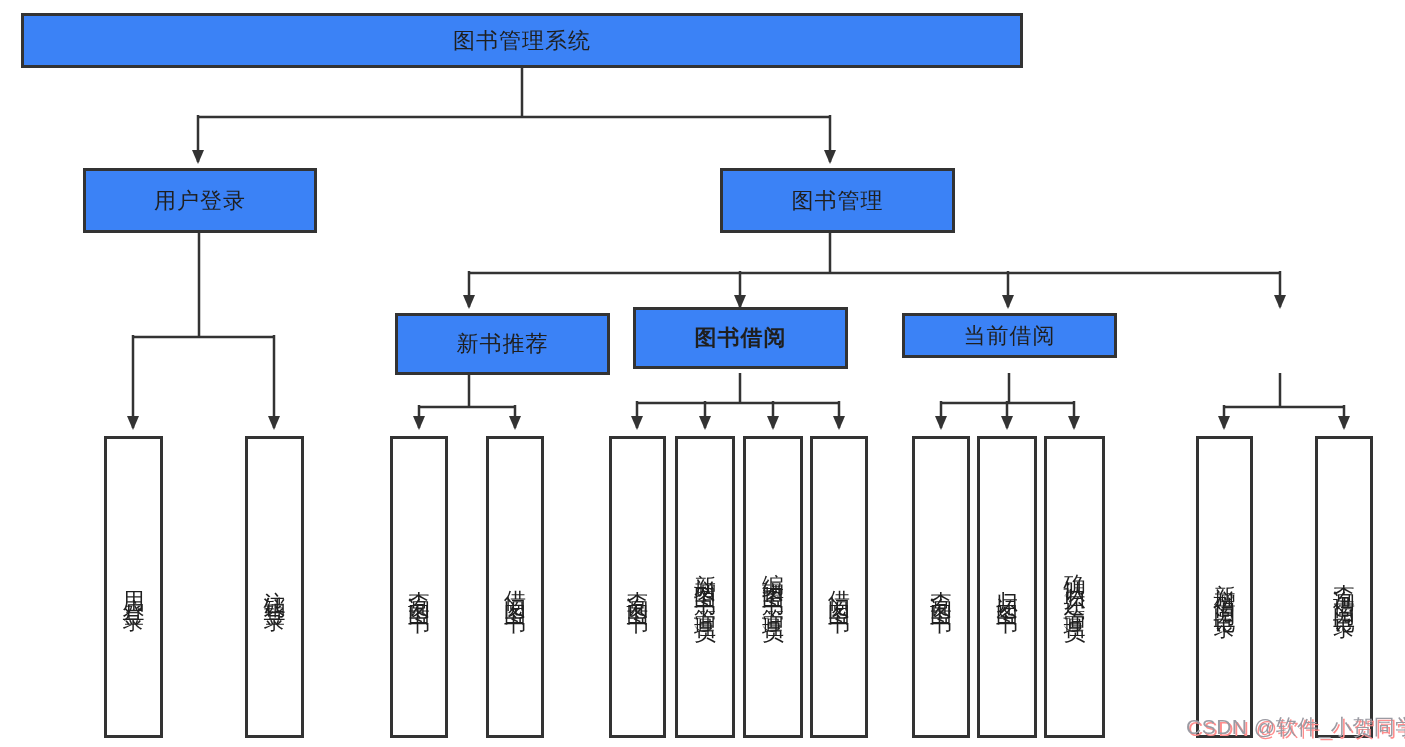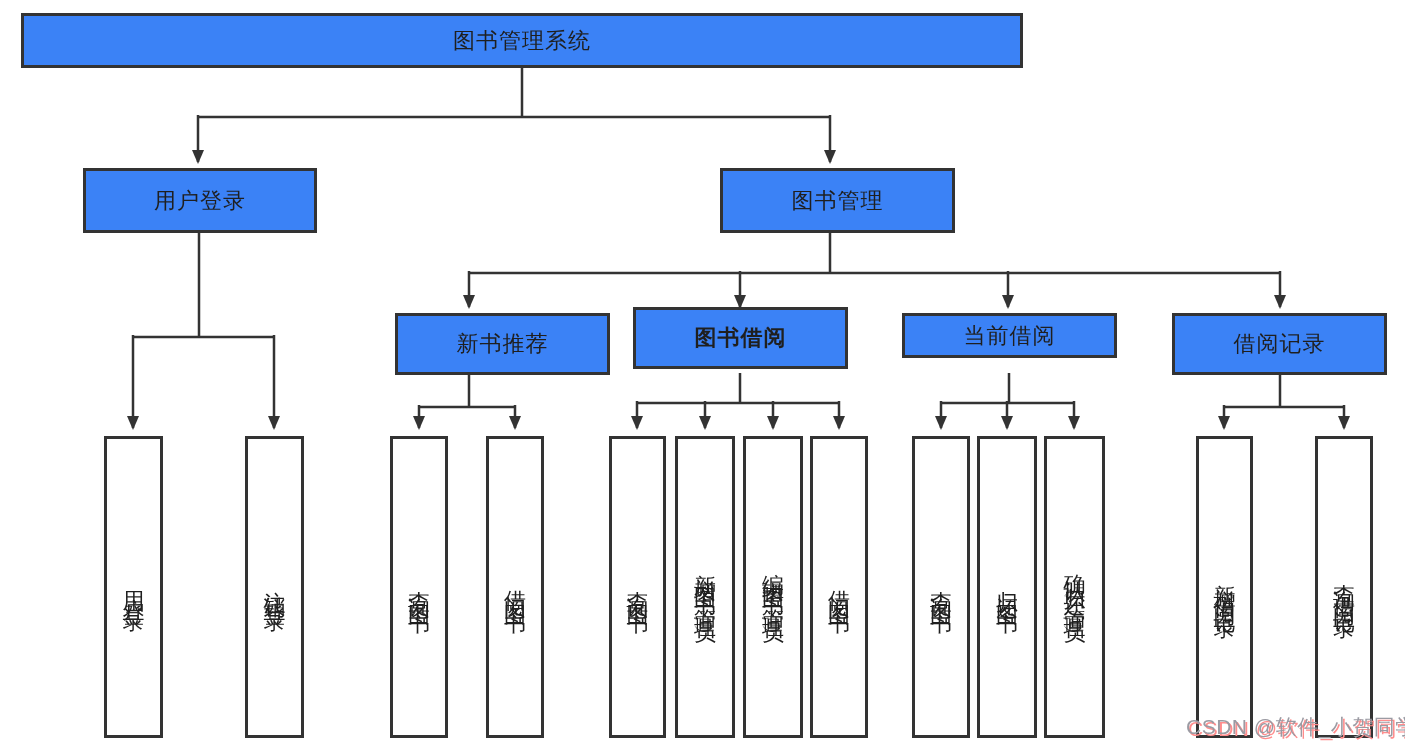--- a/index.html
+++ b/index.html
@@ -128,23 +128,20 @@
 
   <div class="hbox" style="left:362px; top:313px; width:215px; height:62px;margin-left:33px;">
     <span>新书推荐</span>
   </div>
   <div class="hbox" style="left:633px; top:307px; width:215px; height:62px;font-weight:bold;">
     <span>图书借阅</span>
   </div>
   <div class="hbox" style="left:902px; top:313px; width:215px; height:45px;">
     <span>当前借阅</span>
   </div>
-  <div class="hbox" style="left:1172px; top:313px; width:215px; height:62px;">
-    <span>借阅记录</span>
-  </div>
 
   <div class="vbox" style="left:104px; width:59px;">
     <span class="vtext">用户登录</span>
   </div>
   <div class="vbox" style="left:245px; width:59px;">
     <span class="vtext">注销登录</span>
   </div>
   <div class="vbox" style="left:390px; width:58px;">
     <span class="vtext">查询图书</span>
   </div>

